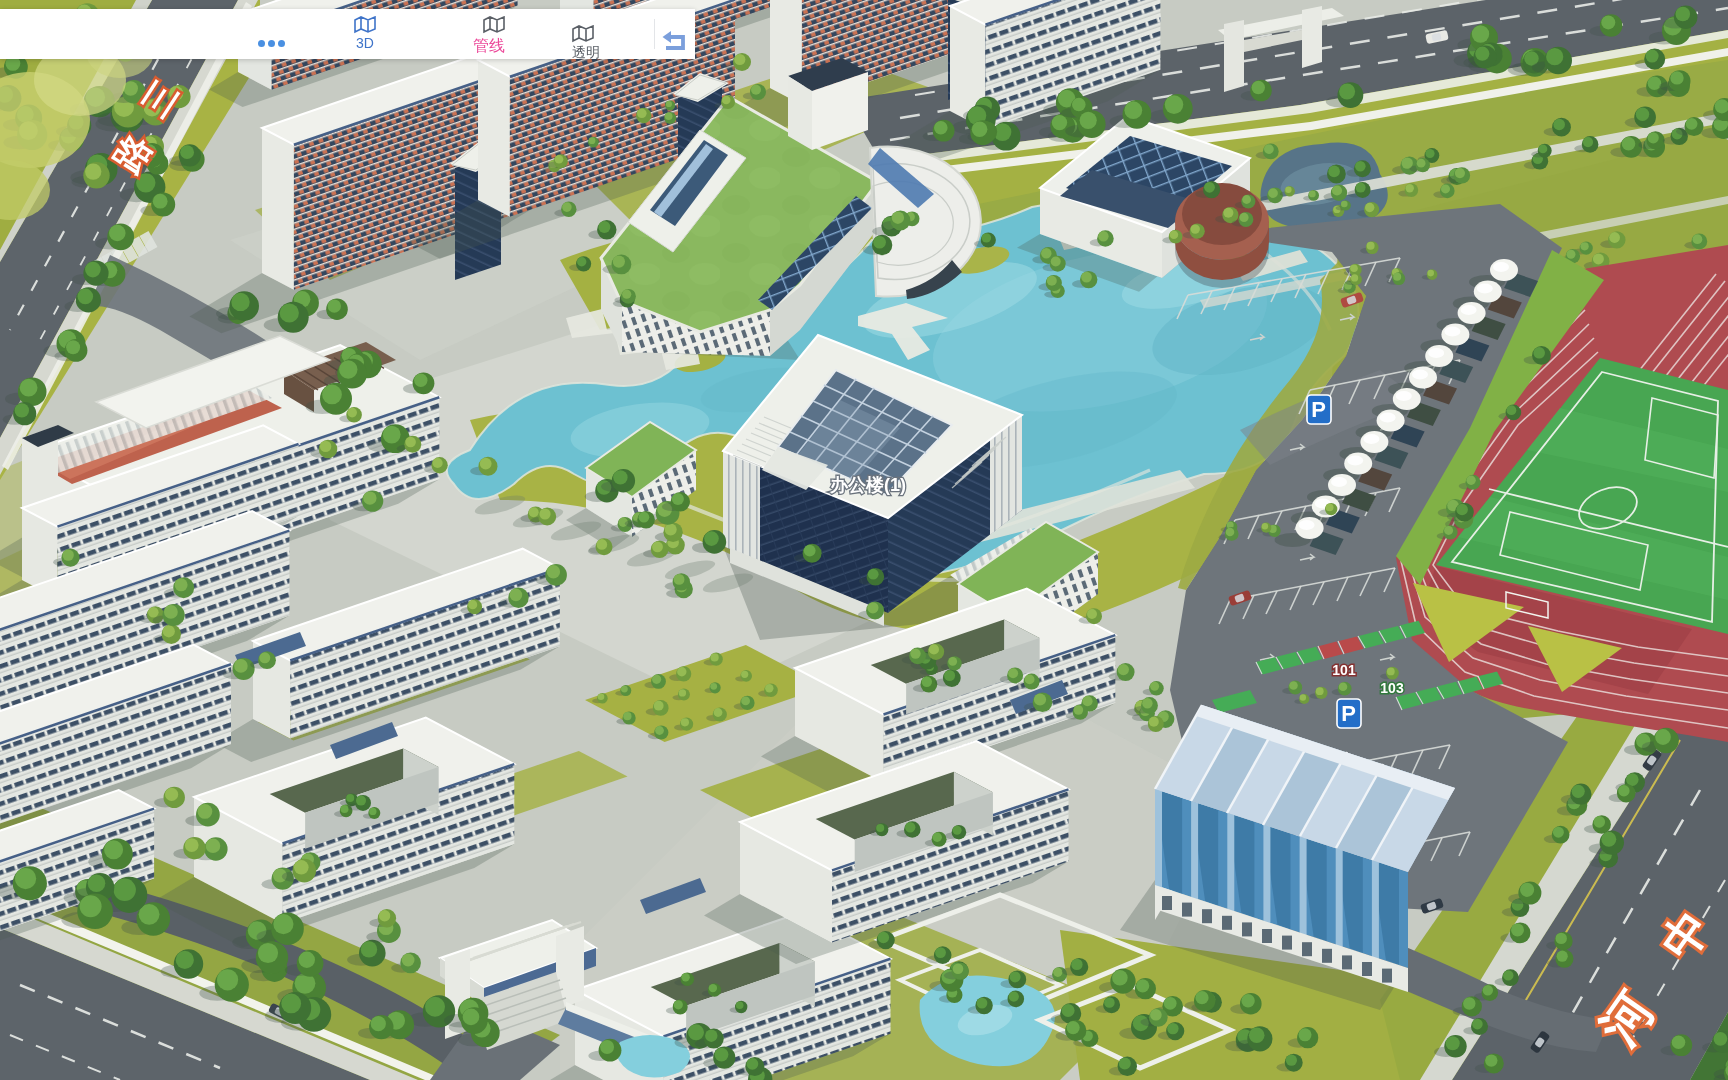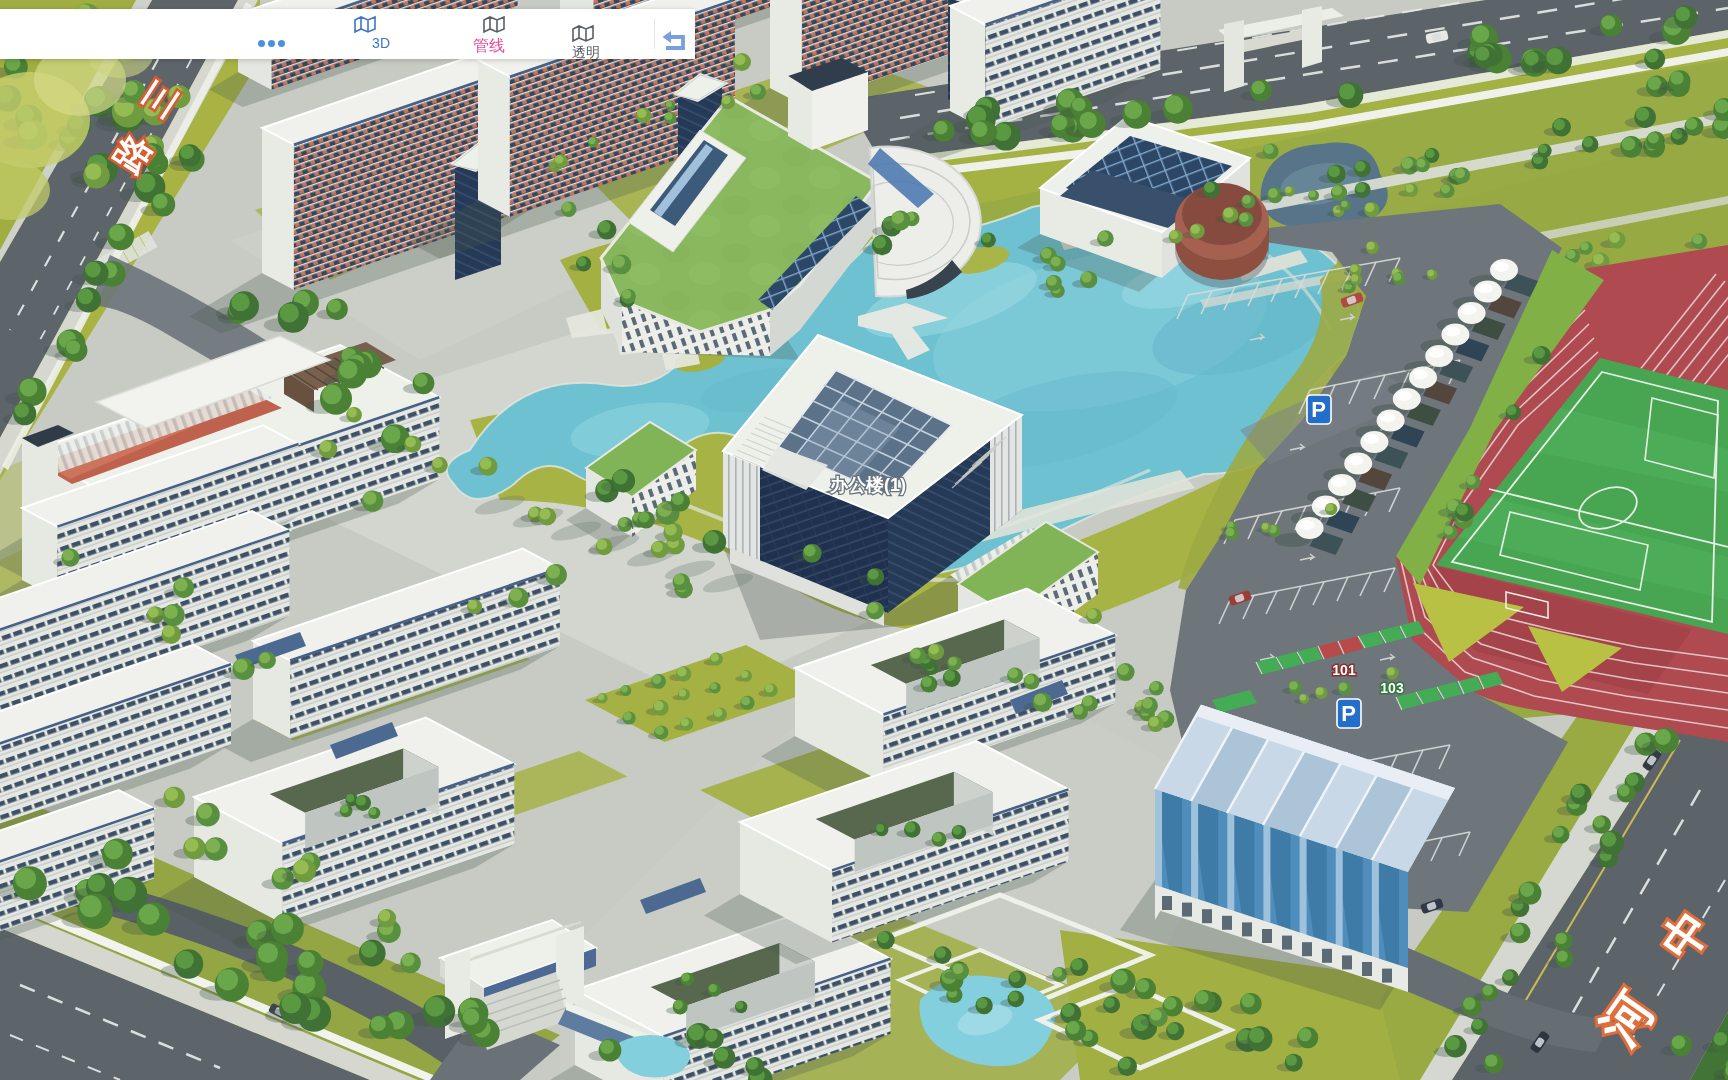--- a/index.html
+++ b/index.html
@@ -2264,21 +2264,21 @@
 
 
   <div style="position:absolute;left:258px;top:24px;width:40px;">
     <span style="display:inline-block;width:7px;height:7px;border-radius:50%;background:#4a90e2;margin-right:3px;"></span><span style="display:inline-block;width:7px;height:7px;border-radius:50%;background:#4a90e2;margin-right:3px;"></span><span style="display:inline-block;width:7px;height:7px;border-radius:50%;background:#4a90e2;"></span>
   </div>
 
   <div style="position:absolute;left:340px;top:7px;width:50px;text-align:center;color:#3f74c9;font-size:14px;">
     <svg width="22" height="18" viewBox="0 0 22 18">
         <path d="M1,4 L7,1 L14,4 L21,1 L21,13 L14,16 L7,13 L1,16 Z M7,1 L7,13 M14,4 L14,16" fill="none" stroke="#3f74c9" stroke-width="1.6"></path>
       </svg>
-    <div style="margin-top:-2px;text-align:right;">3D</div>
+    <div style="margin-top:-2px;">3D</div>
   </div>
 
   <div style="position:absolute;left:455px;top:7px;width:50px;text-align:right;color:#ec4899;font-size:16px;">
     <svg width="22" height="18" viewBox="0 0 22 18">
         <path d="M1,4 L7,1 L14,4 L21,1 L21,13 L14,16 L7,13 L1,16 Z M7,1 L7,13 M14,4 L14,16" fill="none" stroke="#5a5f66" stroke-width="1.6"></path>
       </svg>
     <div style="margin-top:-2px;">管线</div>
   </div>
 
   <div style="position:absolute;left:572px;top:16px;width:50px;text-align:left;color:#5a5f66;font-size:14px;">

